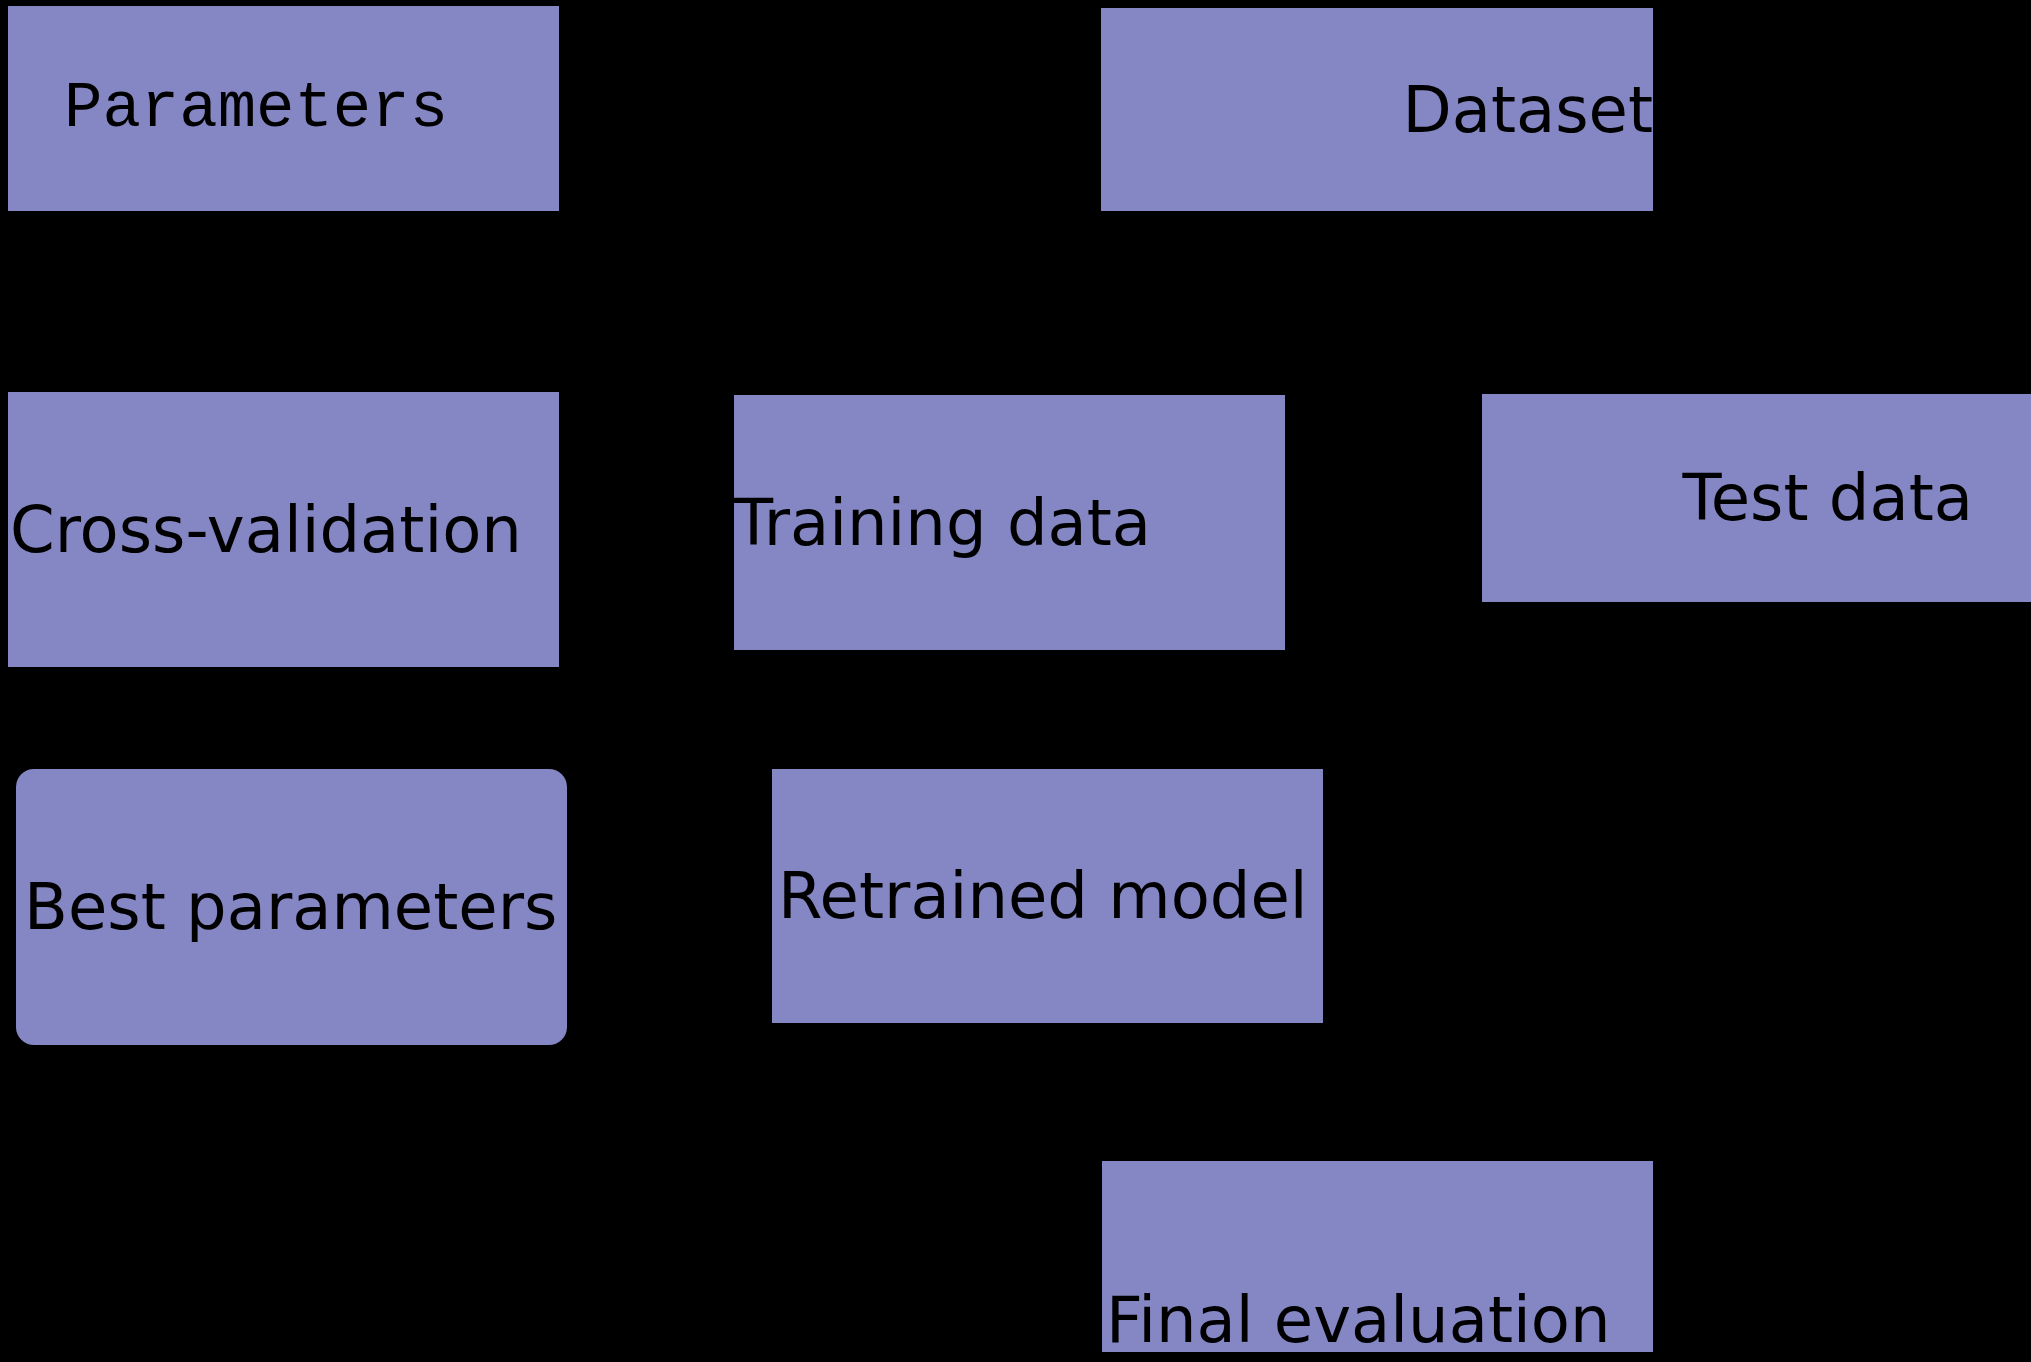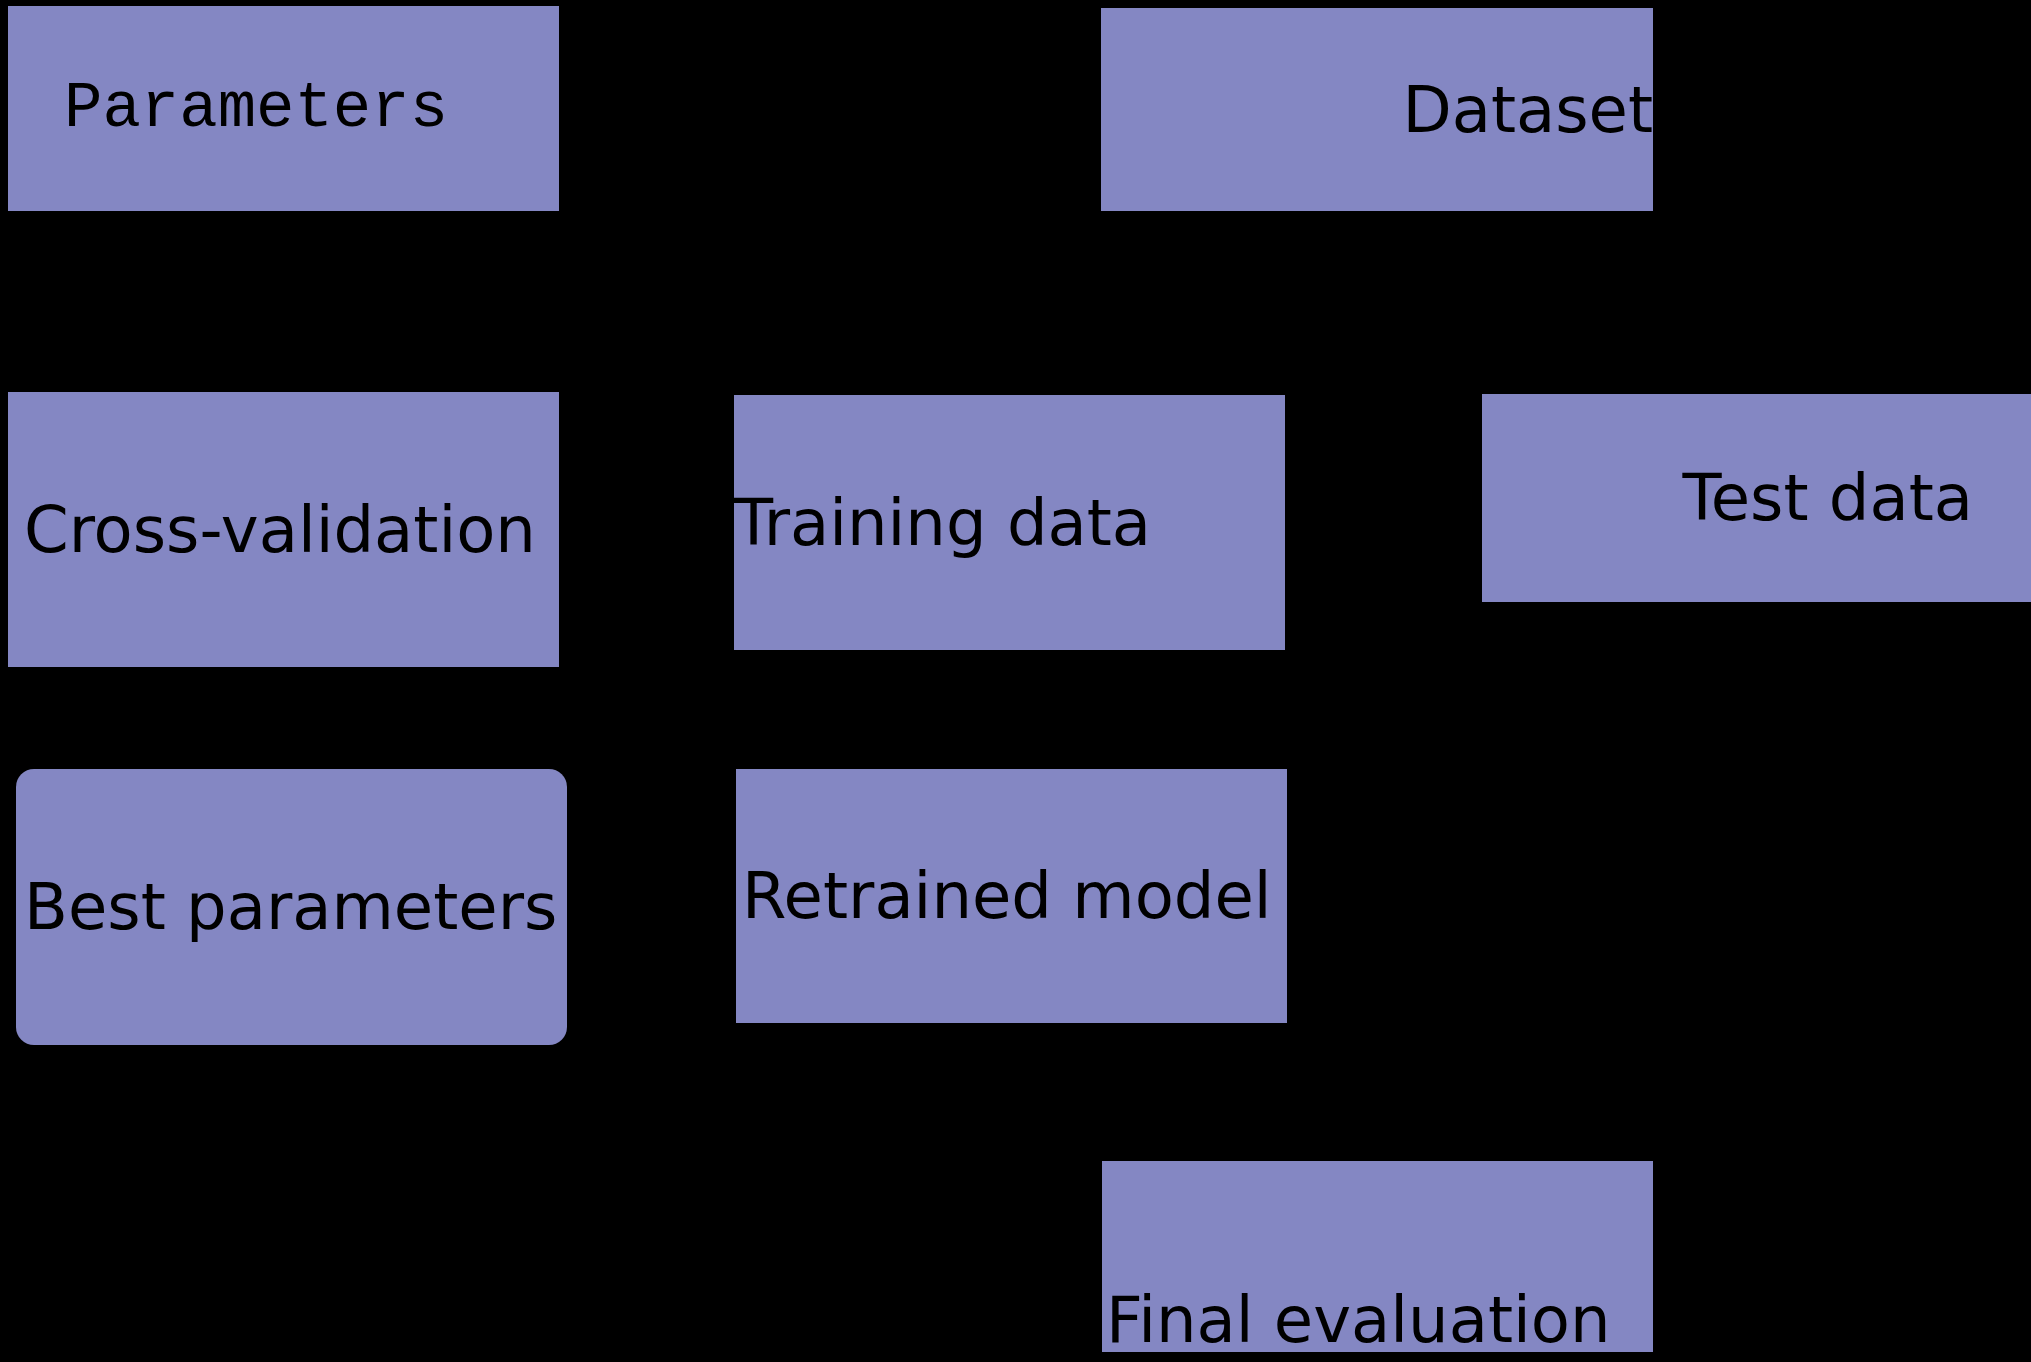--- a/index.html
+++ b/index.html
@@ -39,27 +39,27 @@
   .align-left   .node-label { text-align: left; }
   .align-right  .node-label { text-align: right; }
 
   
   #node-parameters       { left: 8px;    top: 6px;    width: 551px; height: 205px; }
   #node-dataset          { left: 1101px; top: 8px;    width: 552px; height: 203px; }
   #node-cross-validation { left: 8px;    top: 392px;  width: 551px; height: 275px; }
   #node-training-data    { left: 734px;  top: 395px;  width: 551px; height: 255px; }
   #node-test-data        { left: 1482px; top: 394px;  width: 549px; height: 208px; }
   #node-best-parameters  { left: 16px;    top: 769px;  width: 551px; height: 276px; border-radius: 18px; }
-  #node-retrained-model  { left: 736px;  top: 769px;  width: 551px; height: 254px; }
+  #node-retrained-model  { left: 772px;  top: 769px;  width: 551px; height: 254px; }
   #node-final-evaluation { left: 1102px; top: 1161px; width: 551px; height: 191px; align-items: flex-end; }
 
   
   #node-parameters       .node-label { padding-left: 56px; text-align: left; font-family: Liberation Mono, monospace; }
   #node-dataset          .node-label { text-align: right; padding-left: 6px; }
-  #node-cross-validation .node-label { padding-left: 16px; text-align: left; }
+  #node-cross-validation .node-label { padding-left: 2px; text-align: left; }
   #node-training-data    .node-label { text-align: left; }
   #node-test-data        .node-label { text-align: right; padding-right: 58px; }
   #node-best-parameters  .node-label { padding-left: 8px; text-align: left; }
   #node-retrained-model  .node-label { padding-left: 6px; text-align: left; }
   #node-final-evaluation .node-label { padding-left: 4px; text-align: left; }
 </style>
 </head>
 <body>
 
 <div id="canvas">

